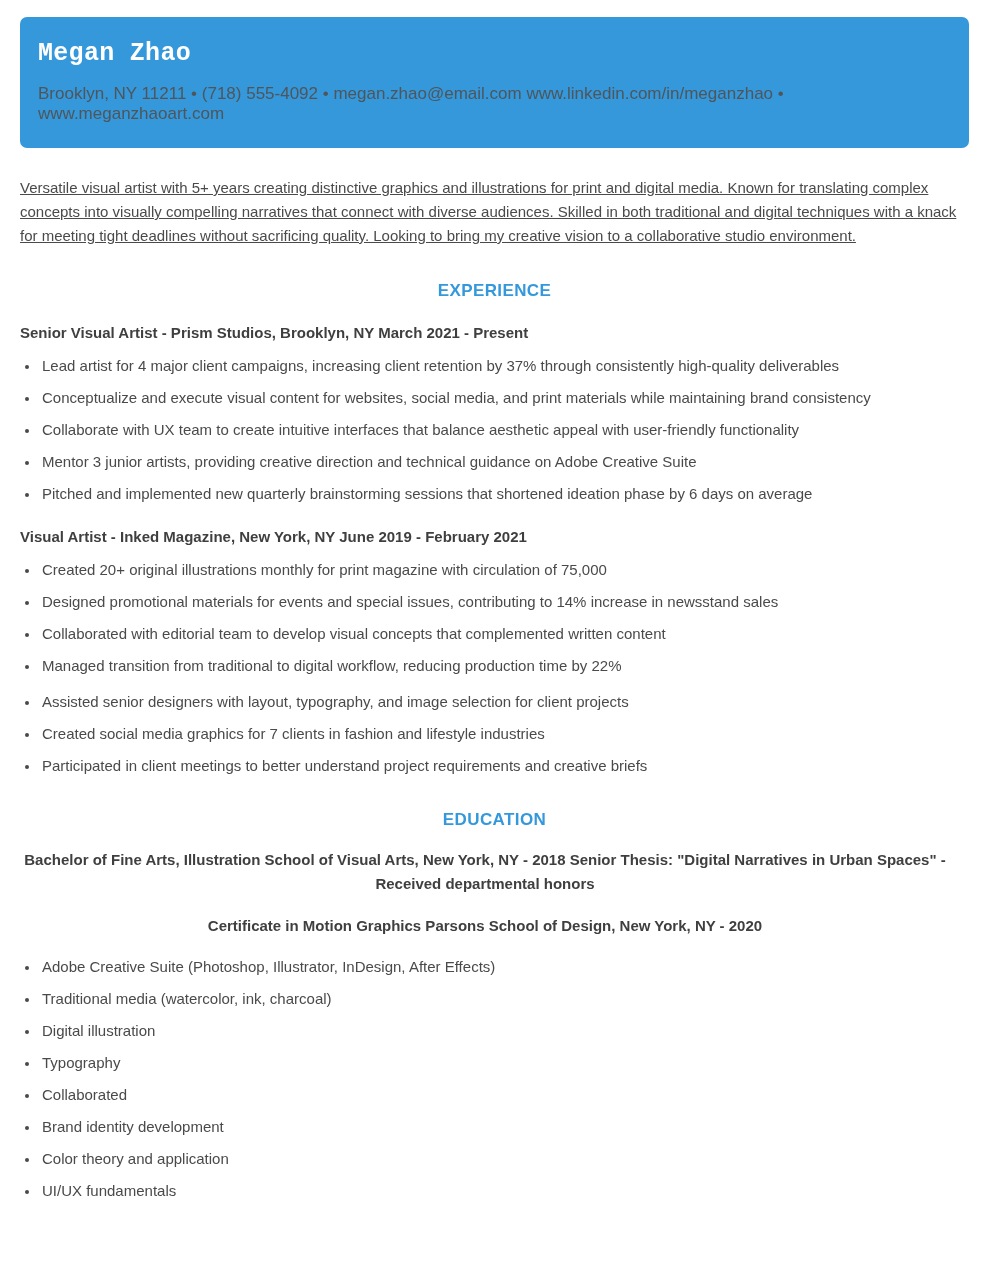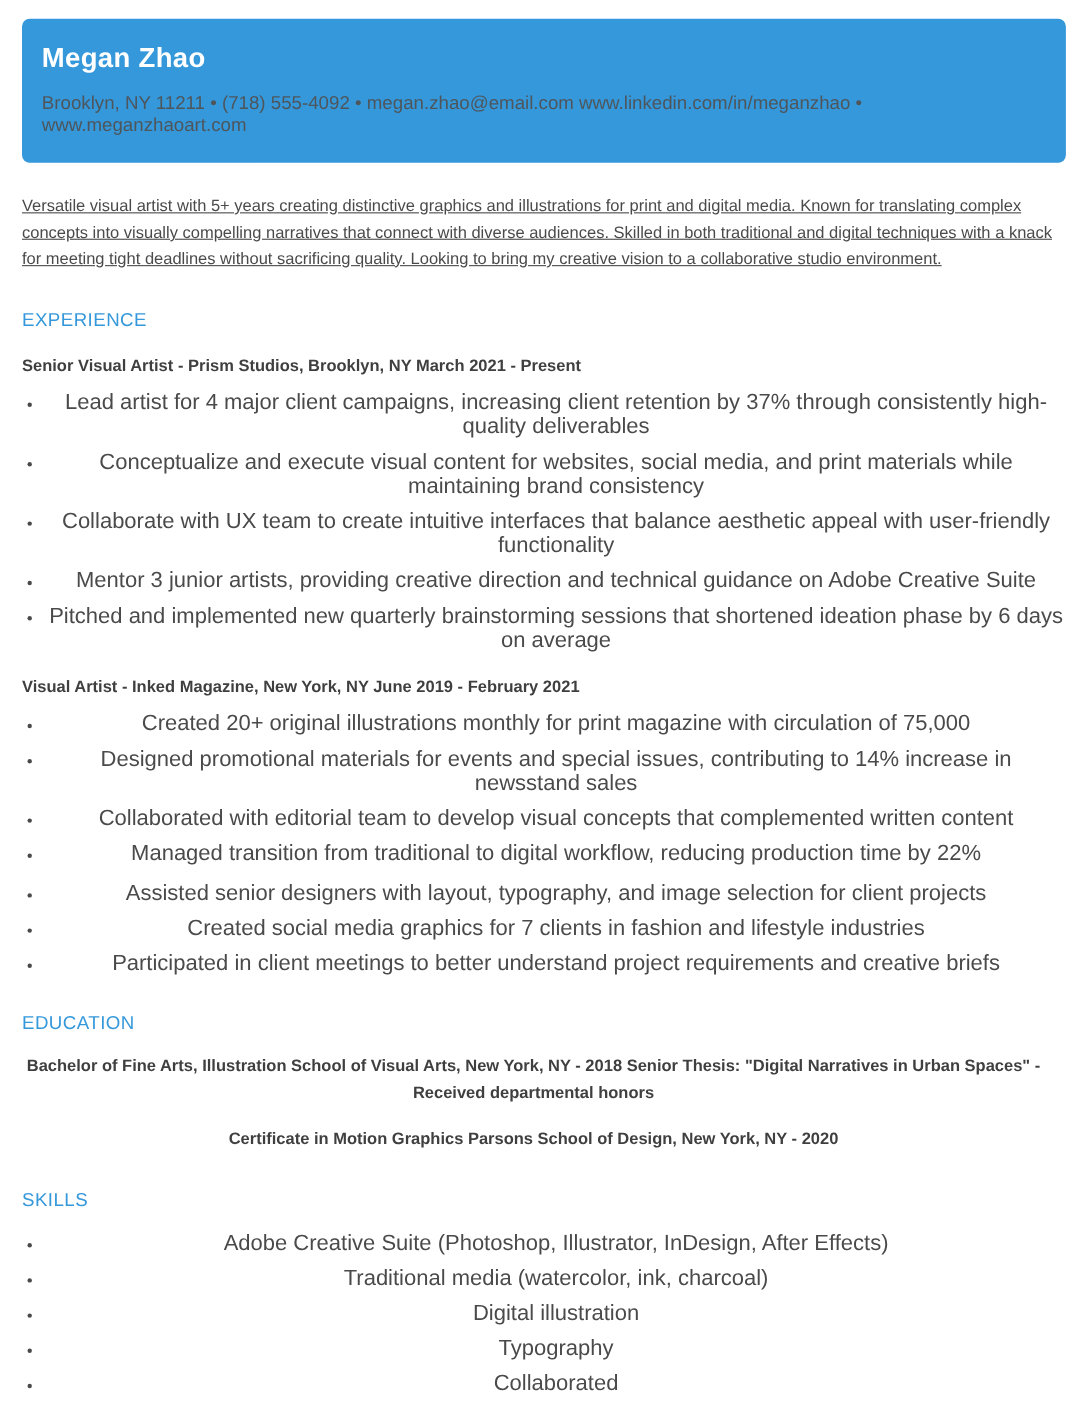--- a/index.html
+++ b/index.html
@@ -23,58 +23,59 @@
   .resume-header {
     background: var(--accent);
     border-radius: 7px;
     padding: 22px 18px 24px 18px;
   }
   .resume-header h1 {
     color: #ffffff;
     font-size: 25px;
     font-weight: bold;
     letter-spacing: 0.3px;
+    font-family: Liberation Mono, monospace;
   }
   .resume-header .contact {
     margin-top: 16px;
     color: var(--contact-text);
     font-size: 17px;
   }
   .summary {
     margin-top: 28px;
     font-size: 15px;
     line-height: 24px;
     color: var(--body-text);
     text-decoration: underline;
   }
   h2.section-title {
     margin-top: 33px;
     color: var(--accent);
     font-size: 17px;
-    font-weight: normal;
+    font-weight: bold;
     letter-spacing: 0.4px;
+    text-align: center;
   }
   h3.job-heading {
     margin-top: 23px;
     font-size: 15px;
     font-weight: bold;
     color: var(--heading-text);
   }
   ul.bullet-list {
     margin-top: 14px;
     padding-left: 20px;
     list-style: disc outside;
   }
   ul.bullet-list li {
-    font-size: 20px;
+    font-size: 15px;
     line-height: 22px;
     margin-bottom: 10px;
     color: var(--body-text);
     padding-left: 2px;
-    text-align: center;
   }
   ul.bullet-list li::marker {
     color: var(--body-text);
     font-size: 13px;
   }
   .edu-item {
     margin-top: 18px;
     font-size: 15px;
     font-weight: bold;
     line-height: 24px;
@@ -130,21 +131,20 @@
     </div>
   </section>
 
   <section>
     <h2 class="section-title">EDUCATION</h2>
     <p class="edu-item">Bachelor of Fine Arts, Illustration School of Visual Arts, New York, NY - 2018 Senior Thesis: "Digital Narratives in Urban Spaces" - Received departmental honors</p>
     <p class="edu-item">Certificate in Motion Graphics Parsons School of Design, New York, NY - 2020</p>
   </section>
 
   <section class="skills">
-    <h2 class="section-title">SKILLS</h2>
     <ul class="bullet-list">
         <li>Adobe Creative Suite (Photoshop, Illustrator, InDesign, After Effects)</li>
         <li>Traditional media (watercolor, ink, charcoal)</li>
         <li>Digital illustration</li>
         <li>Typography</li>
         <li>Collaborated</li>
         <li>Brand identity development</li>
         <li>Color theory and application</li>
         <li>UI/UX fundamentals</li>
       </ul>

